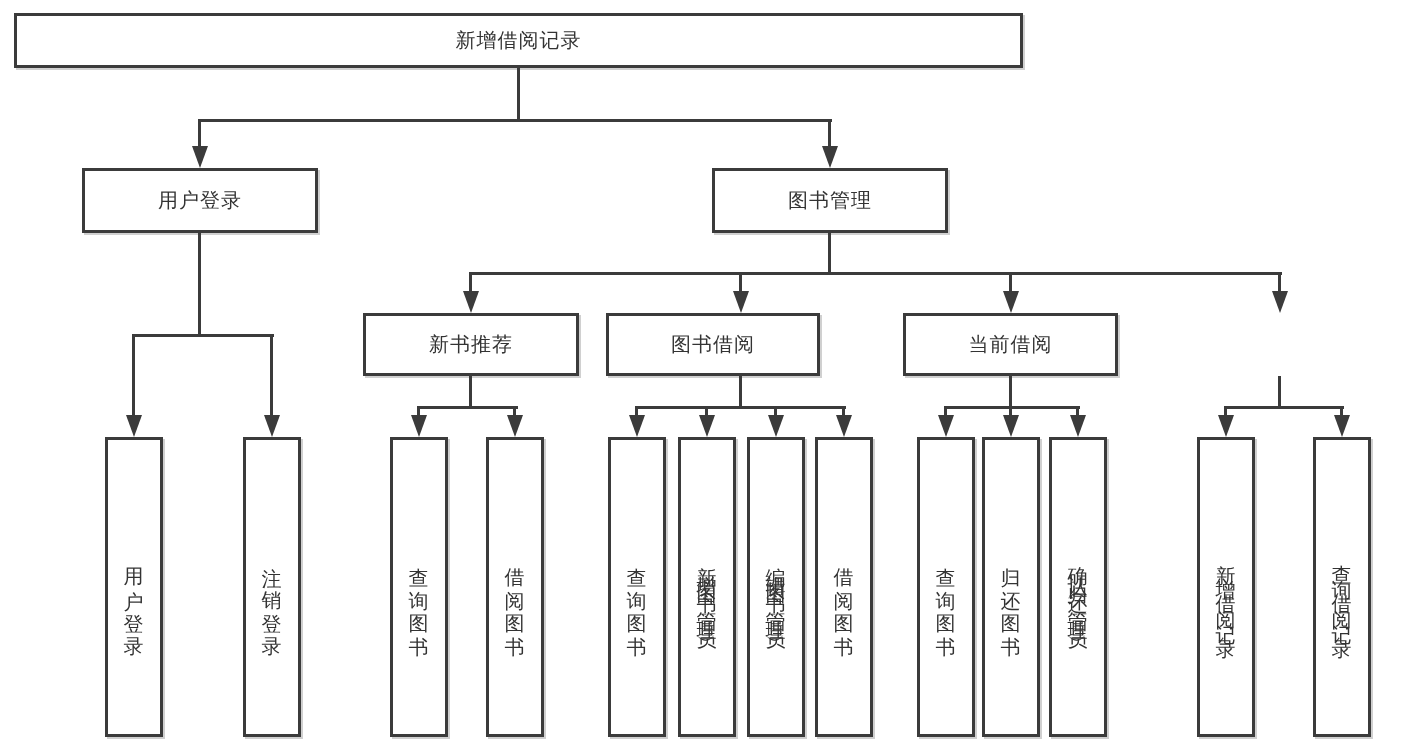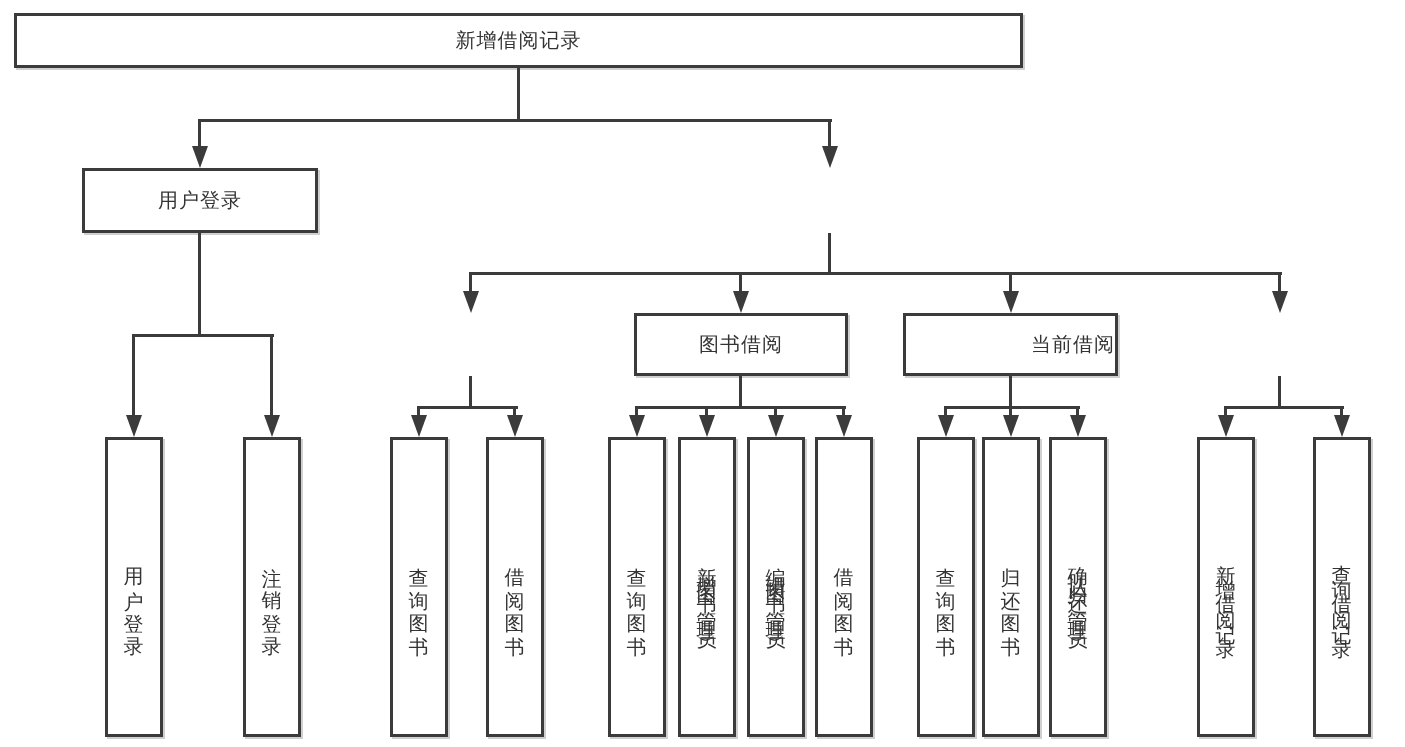--- a/index.html
+++ b/index.html
@@ -21,22 +21,22 @@
     box-shadow:2px 2px 0 rgba(150,150,150,.45);
     display:flex;align-items:center;justify-content:center;
     color:var(--text);
   }
   .node .lbl{font-size:20px;letter-spacing:1px;color:var(--text);}
   .root{left:14px;top:13px;width:1009px;height:55px;}
   .b-user{left:82px;top:168px;width:236px;height:65px;}
   .b-book{left:712px;top:168px;width:236px;height:65px;}
   .grp{top:313px;height:63px;}
   .g1{left:363px;width:216px;}
-  .g2{left:634px;width:214px;}
-  .g3{left:903px;width:215px;justify-content:flex-end;}
+  .g2{left:606px;width:214px;}
+  .g3{left:903px;width:215px;}
   .g4{left:1172px;width:216px;}
   
   .leaf{
     position:absolute;box-sizing:border-box;top:437px;width:58px;height:300px;
     background:#fff;border:3px solid var(--line);
     box-shadow:2px 2px 0 rgba(150,150,150,.45);
     display:flex;align-items:center;justify-content:center;
   }
   .vtxt{
     writing-mode:vertical-rl;text-orientation:mixed;
@@ -66,21 +66,27 @@
 
 <div class="stage">
 
   <div class="node root">
     <span class="lbl">新增借阅记录</span>
   </div>
 
   <div class="node b-user">
     <span class="lbl">用户登录</span>
   </div>
+  <div class="node b-book">
+    <span class="lbl">图书管理</span>
+  </div>
 
+  <div class="node grp g1">
+    <span class="lbl">新书推荐</span>
+  </div>
   <div class="node grp g2">
     <span class="lbl">图书借阅</span>
   </div>
   <div class="node grp g3">
     <span class="lbl">当前借阅</span>
   </div>
 
   <div class="leaf sp-s" style="left:105px">
     <span class="vtxt">用户登录</span>
   </div>

